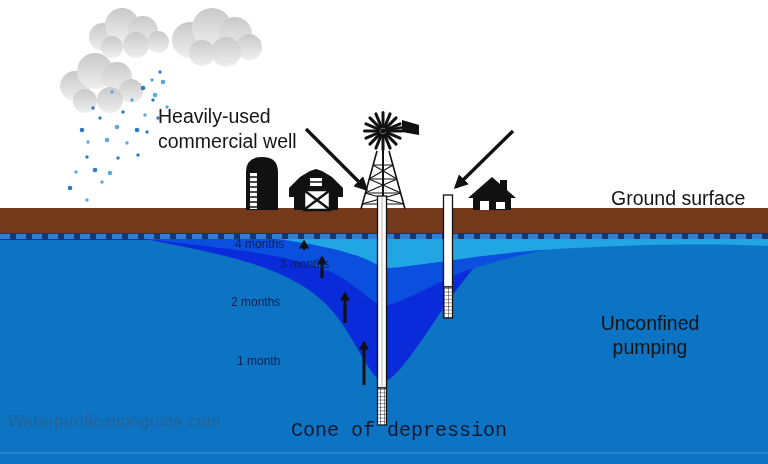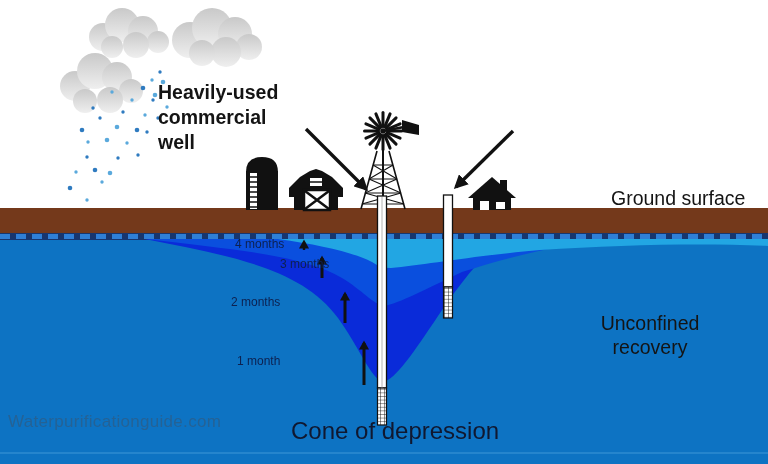--- a/index.html
+++ b/index.html
@@ -3,27 +3,27 @@
 <meta charset="utf-8">
 <title>Drawdown recovery after pumping</title>
 <style>
   html,body{margin:0;padding:0;background:#fff;}
   .scene{
     position:relative;width:768px;height:464px;overflow:hidden;
     font-family:"Liberation Sans", sans-serif;background:#ffffff;
   }
   .scene svg{position:absolute;left:0;top:0;}
   .lbl{position:absolute;color:#141414;font-size:19.5px;line-height:25px;white-space:pre-line;}
-  .lbl-commercial{left:158px;top:80px;width:150px;font-weight:bold;}
+  .lbl-commercial{left:158px;top:104px;width:150px;}
   .lbl-domestic{left:509px;top:112px;}
   .lbl-ground{left:611px;top:186px;}
   .lbl-owt{left:474px;top:210px;color:#0d0d0d;}
   .lbl-drawdown{left:20px;top:262px;width:132px;text-align:center;line-height:25.5px;}
   .lbl-unconfined{left:583px;top:311px;width:134px;text-align:center;line-height:24px;}
-  .lbl-cone{left:291px;top:418px;font-size:24px;color:#101830;}
+  .lbl-cone{left:291px;top:418px;font-size:20px;color:#101830;font-family:Liberation Mono, monospace;}
   .lbl-watermark{left:8px;top:409px;font-size:17px;color:#33587A;opacity:.62;letter-spacing:.3px;}
   .month{position:absolute;font-size:12px;color:#0D2150;line-height:14px;}
   .m4{left:235px;top:237px;}
   .m3{left:236px;top:257px;margin-left:44px;}
   .m2{left:231px;top:295px;}
   .m1{left:237px;top:354px;}
 </style>
 </head>
 <body>
 
@@ -189,21 +189,21 @@
       <line x1="345" y1="323" x2="345" y2="294" stroke-width="3" marker-end="url(#ahs)"></line>
       <line x1="364" y1="385" x2="364" y2="343" stroke-width="3" marker-end="url(#ahs)"></line>
     </g>
 
     <line x1="306" y1="129" x2="366" y2="189" stroke="#111" stroke-width="3.4" marker-end="url(#ah)"></line>
     <line x1="513" y1="131" x2="456" y2="187" stroke="#111" stroke-width="3.4" marker-end="url(#ah)"></line>
   </svg>
 
   <div class="lbl lbl-commercial">Heavily-used commercial well</div>
   <div class="lbl lbl-ground">Ground surface</div>
-  <div class="lbl lbl-unconfined">Unconfined recovery</div>
+  <div class="lbl lbl-unconfined">Unconfined pumping</div>
   <div class="lbl lbl-cone">Cone of depression</div>
   <div class="lbl lbl-watermark">Waterpurificationguide.com</div>
 
   <div class="month m4">4 months</div>
   <div class="month m3">3 months</div>
   <div class="month m2">2 months</div>
   <div class="month m1">1 month</div>
 </div>
 
 </body></html>

